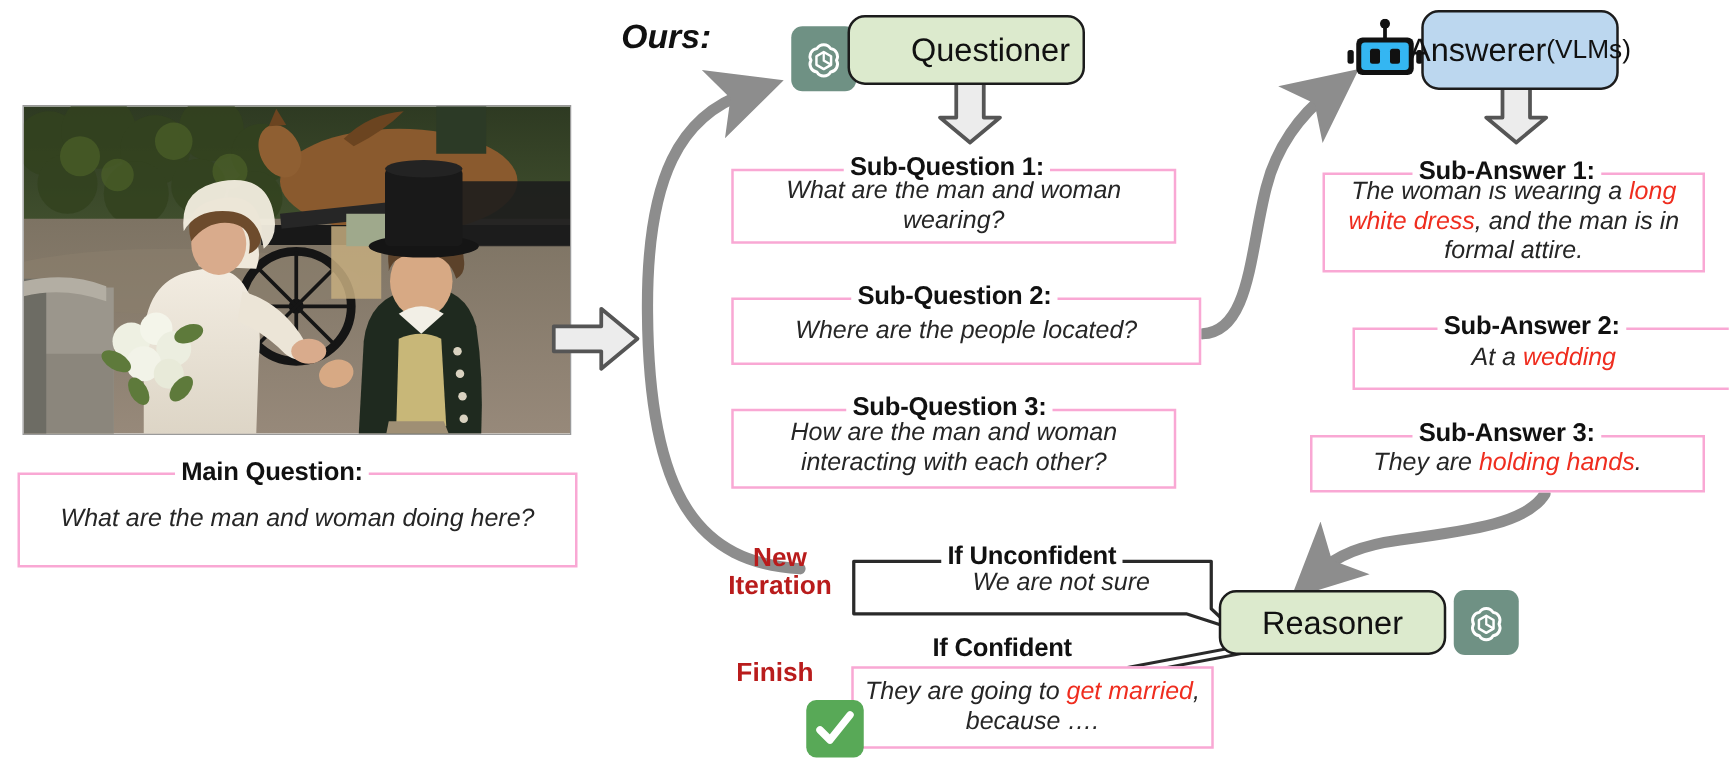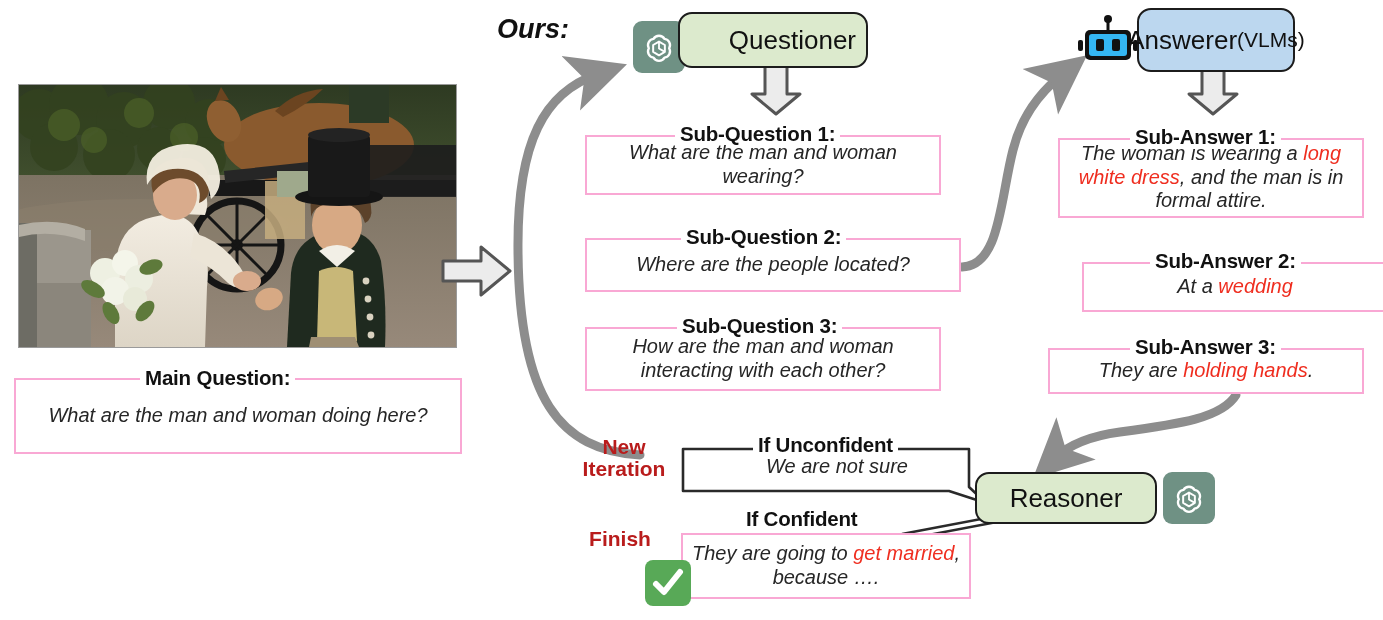--- a/index.html
+++ b/index.html
@@ -330,21 +330,21 @@
   <div class="abs cap" style="left:560px;top:436px;width:128px;">
     <div>New</div>
     <div>Iteration</div>
   </div>
 
   <div class="abs" style="left:681px;top:447px;width:310px;height:50px;">
     <svg style="position:absolute;left:0;top:0;" width="310" height="64" viewBox="0 0 310 64">
       <path d="M2,2 L288,2 L288,40 L305,56 L268,44 L2,44 Z" fill="#ffffff" stroke="#2a2a2a" stroke-width="2.6" stroke-linejoin="round"></path>
     </svg>
     <div class="flabel" style="left:72px;top:-12px;">If Unconfident</div>
-    <div style="position:absolute;left:0;top:8px;width:312px;text-align:center;font-style:italic;font-size:20px;color:#262626;">We are not sure</div>
+    <div style="position:absolute;left:12px;top:8px;width:312px;text-align:center;font-style:italic;font-size:20px;color:#262626;">We are not sure</div>
   </div>
 
   <div class="abs cap" style="left:565px;top:528px;width:110px;">Finish</div>
 
   <div class="abs" style="left:681px;top:521px;width:290px;height:66px;">
     <div class="flabel" style="left:60px;top:-12px;">If Confident</div>
     <div class="fbox" style="position:absolute;left:0;top:12px;width:290px;height:66px;">
       <span class="inner"><span>They are going to </span><span class="red">get married</span><span>, because ….</span></span>
     </div>
   </div>

